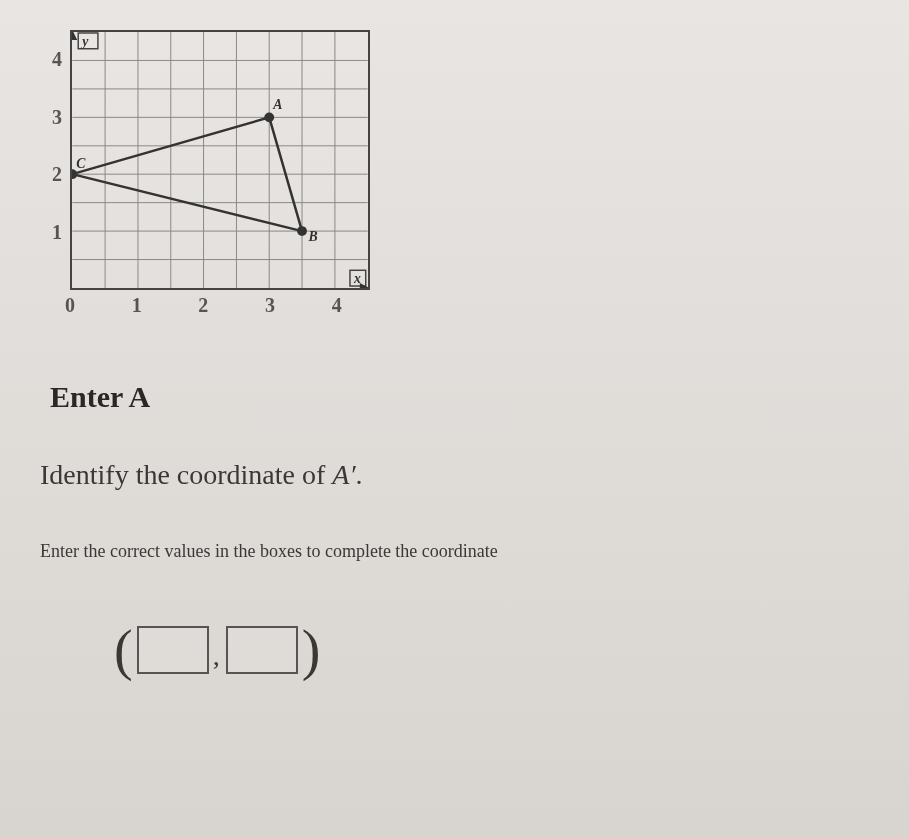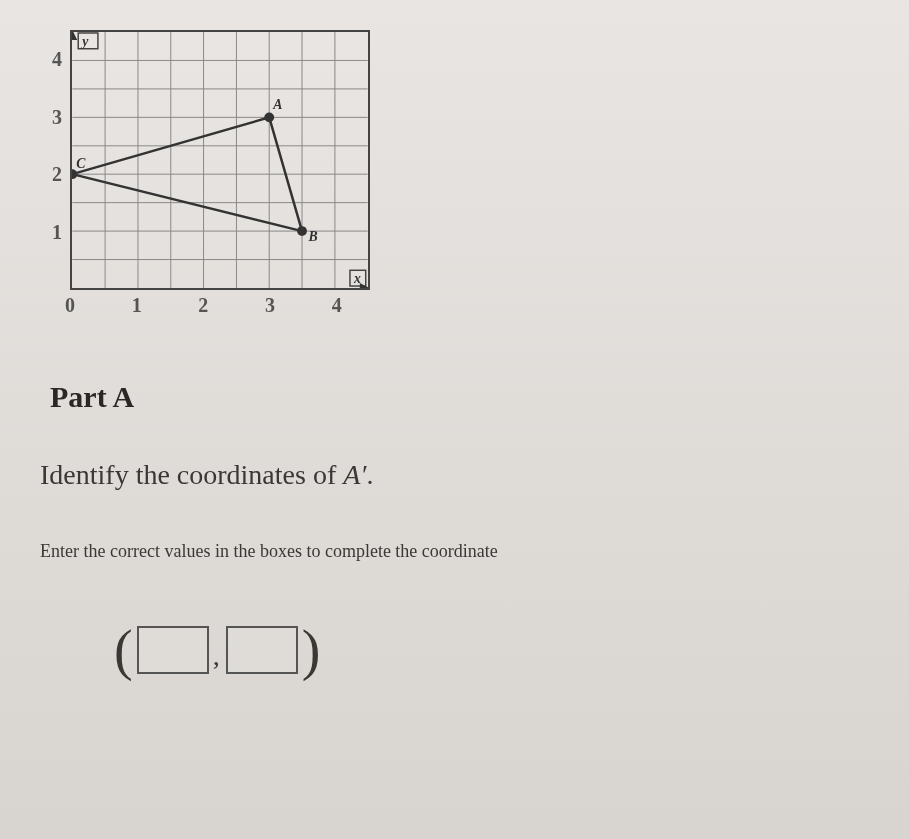--- a/index.html
+++ b/index.html
@@ -184,24 +184,24 @@
     <circle cx="0" cy="144.4" r="5" fill="#333"></circle>
     <circle cx="200" cy="86.7" r="5" fill="#333"></circle>
     <circle cx="233.3" cy="202.2" r="5" fill="#333"></circle>
 
     <text x="4" y="138" class="pt-label">C</text>
     <text x="204" y="78" class="pt-label">A</text>
     <text x="240" y="212" class="pt-label">B</text>
   </svg>
 </div>
 
-<h2 class="part-heading">Part A</h2>
+<h2 class="part-heading">Enter A</h2>
 
 <p class="question-text">
-  <span>Identify the coordinates of </span><span style="font-style:italic">A′</span><span>.</span>
+  <span>Identify the coordinate of </span><span style="font-style:italic">A′</span><span>.</span>
 </p>
 
 <p class="instruction-text">Enter the correct values in the boxes to complete the coordinate</p>
 
 <div class="answer-row">
   <span class="paren">(</span>
   <input class="answer-box" type="text" value="" style="">
   <span class="comma">,</span>
   <input class="answer-box" type="text" value="" style="">
   <span class="paren">)</span>

